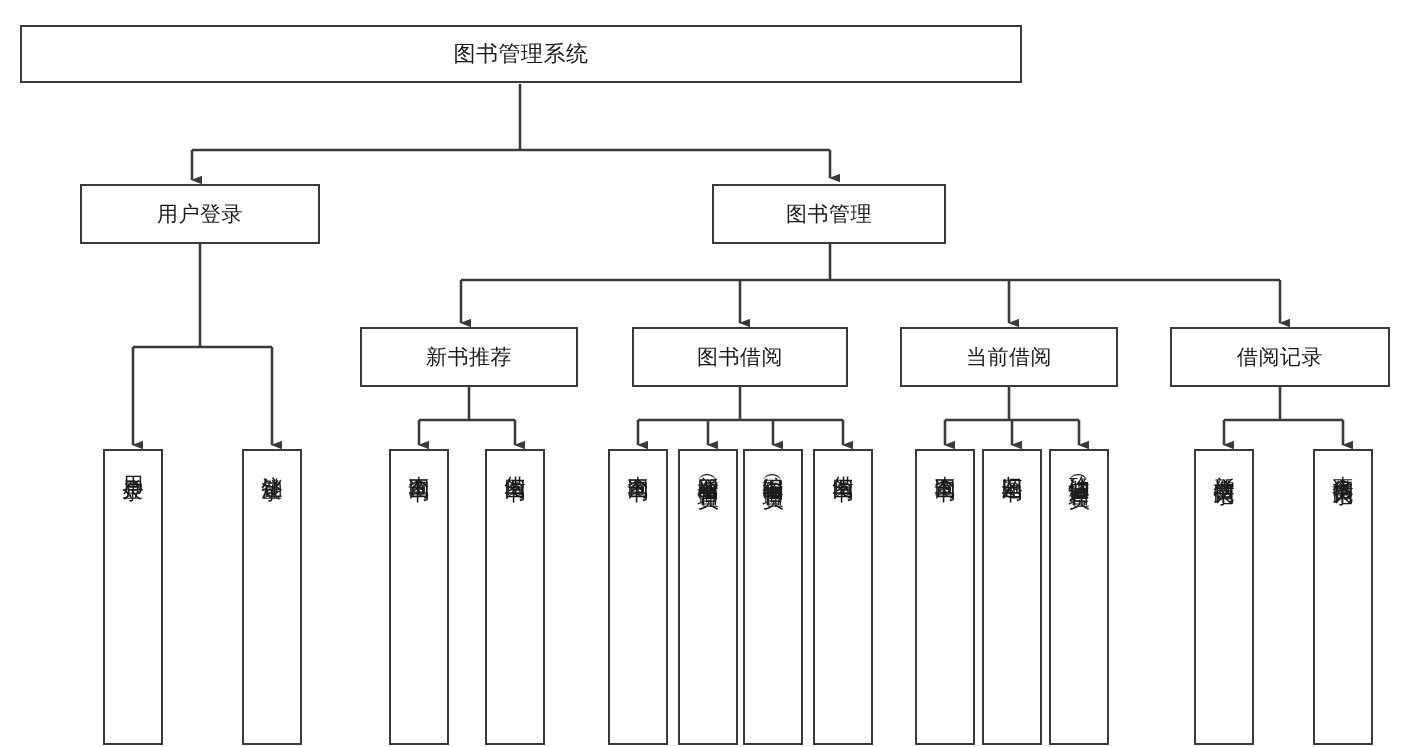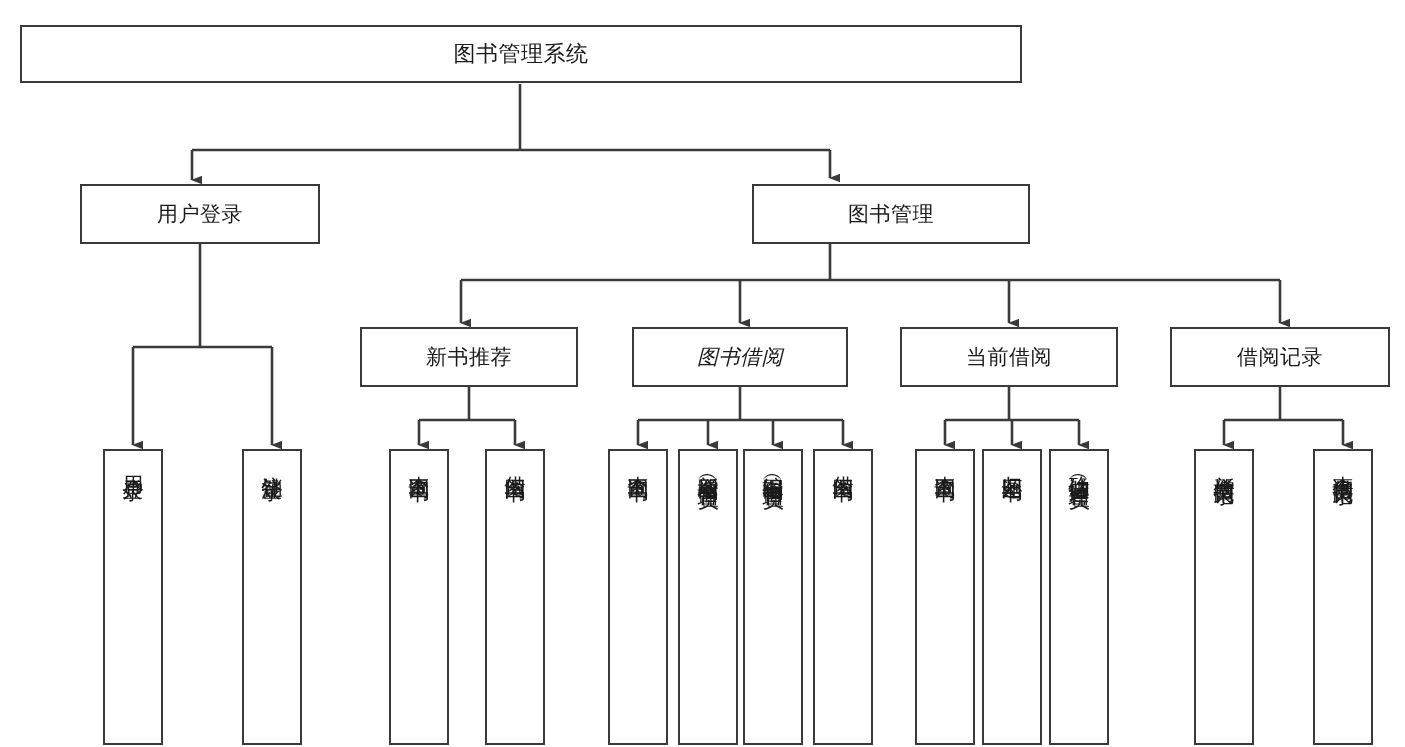--- a/index.html
+++ b/index.html
@@ -126,29 +126,29 @@
   </svg>
 
   <div class="node horiz" id="node-root" style="left:20px; top:13px; width:1002px; height:58px;">
     <span class="label">图书管理系统</span>
   </div>
 
   <div class="node horiz" style="left:80px; top:172px; width:240px; height:60px;">
     <span class="label">用户登录</span>
   </div>
 
-  <div class="node horiz" style="left:752px; top:172px; width:278px; height:60px;">
+  <div class="node horiz" style="left:712px; top:172px; width:234px; height:60px;">
     <span class="label">图书管理</span>
   </div>
 
   <div class="node horiz" style="left:360px; top:315px; width:218px; height:60px;">
     <span class="label">新书推荐</span>
   </div>
 
-  <div class="node horiz" style="left:632px; top:315px; width:216px; height:60px;font-style:italic;">
+  <div class="node horiz" style="left:632px; top:315px; width:216px; height:60px;">
     <span class="label">图书借阅</span>
   </div>
 
   <div class="node horiz" style="left:900px; top:315px; width:218px; height:60px;font-family:Liberation Serif, serif;">
     <span class="label">当前借阅</span>
   </div>
 
   <div class="node horiz" style="left:1170px; top:315px; width:220px; height:60px;">
     <span class="label">借阅记录</span>
   </div>

